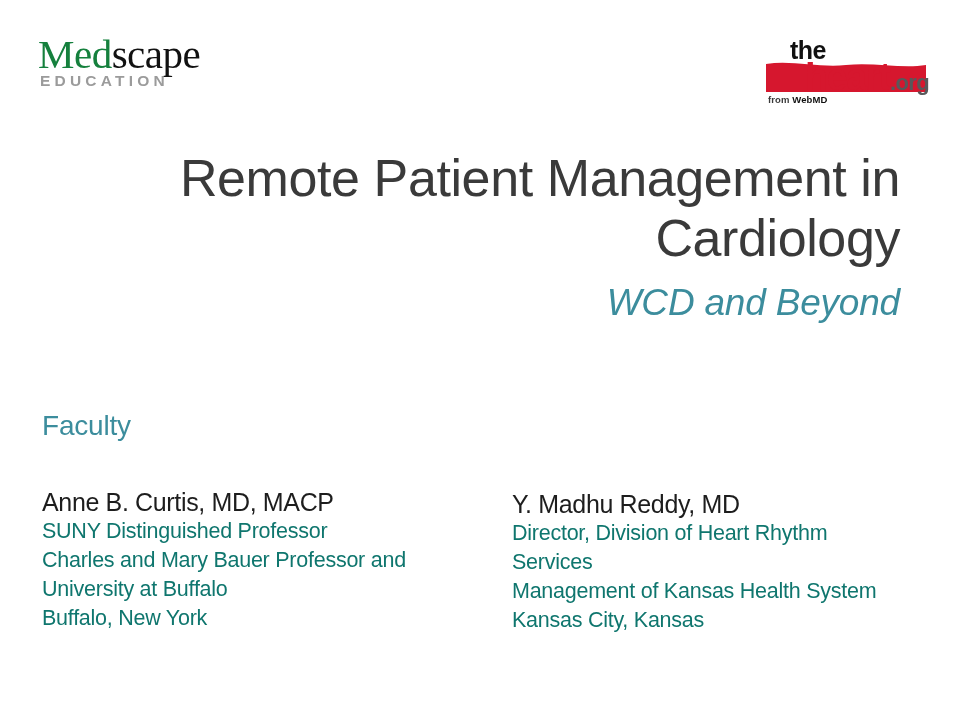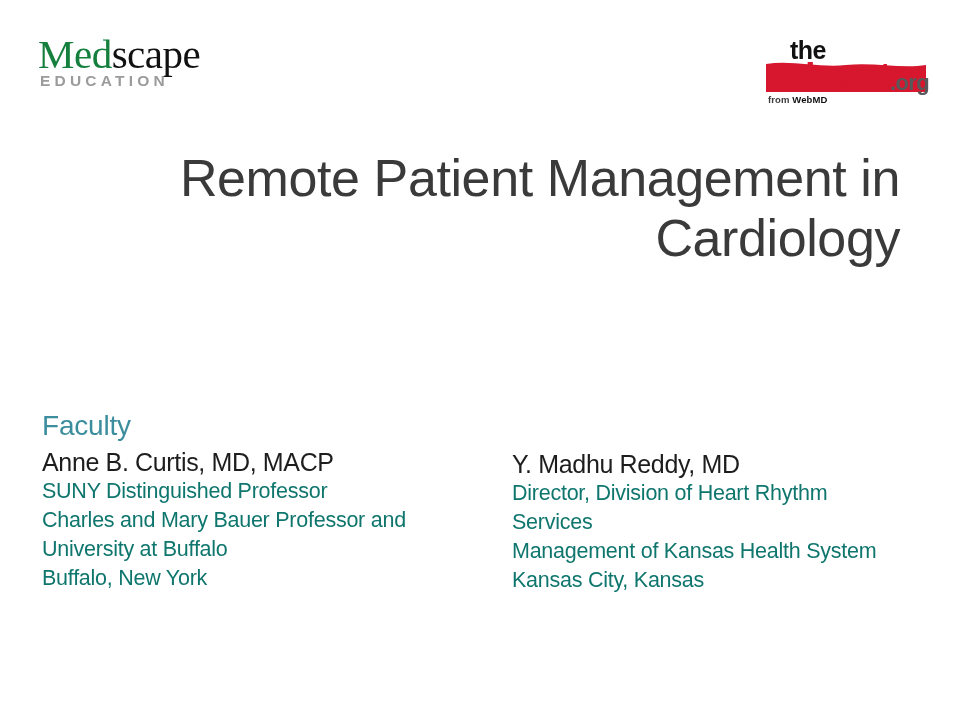--- a/index.html
+++ b/index.html
@@ -180,20 +180,21 @@
   .faculty-col.right { left: 512px; width: 420px; padding-top: 2px; }
 
   .faculty-name {
     font-family: "Liberation Sans", sans-serif;
     font-size: 25px;
     font-weight: 400;
     color: #1d1d1d;
     line-height: 1.14;
     letter-spacing: -0.35px;
     white-space: nowrap;
+    margin-top: 40px;
   }
   .faculty-affil {
     font-family: Liberation Sans, sans-serif;
     font-size: 21.5px;
     font-weight: 400;
     color: #0f766e;
     line-height: 1.36;
     letter-spacing: -0.25px;
   }
   .faculty-affil div { white-space: nowrap; }
@@ -220,20 +221,21 @@
     <div class="heart-row">
       <span class="heart-word">heart</span><span class="heart-org">.org</span>
     </div>
     <div class="heart-from">
       <span>from </span><span class="webmd">WebMD</span>
     </div>
   </div>
 
   <div class="title-block">
     <h1 class="slide-title">Remote Patient Management in Cardiology</h1>
+    <p class="slide-subtitle">WCD and Beyond</p>
   </div>
 
   <div class="faculty-heading">Faculty</div>
 
   <div class="faculty-columns">
 
     <div class="faculty-col left">
       <div class="faculty-name">Anne B. Curtis, MD, MACP</div>
       <div class="faculty-affil">
         <div>SUNY Distinguished Professor</div>

